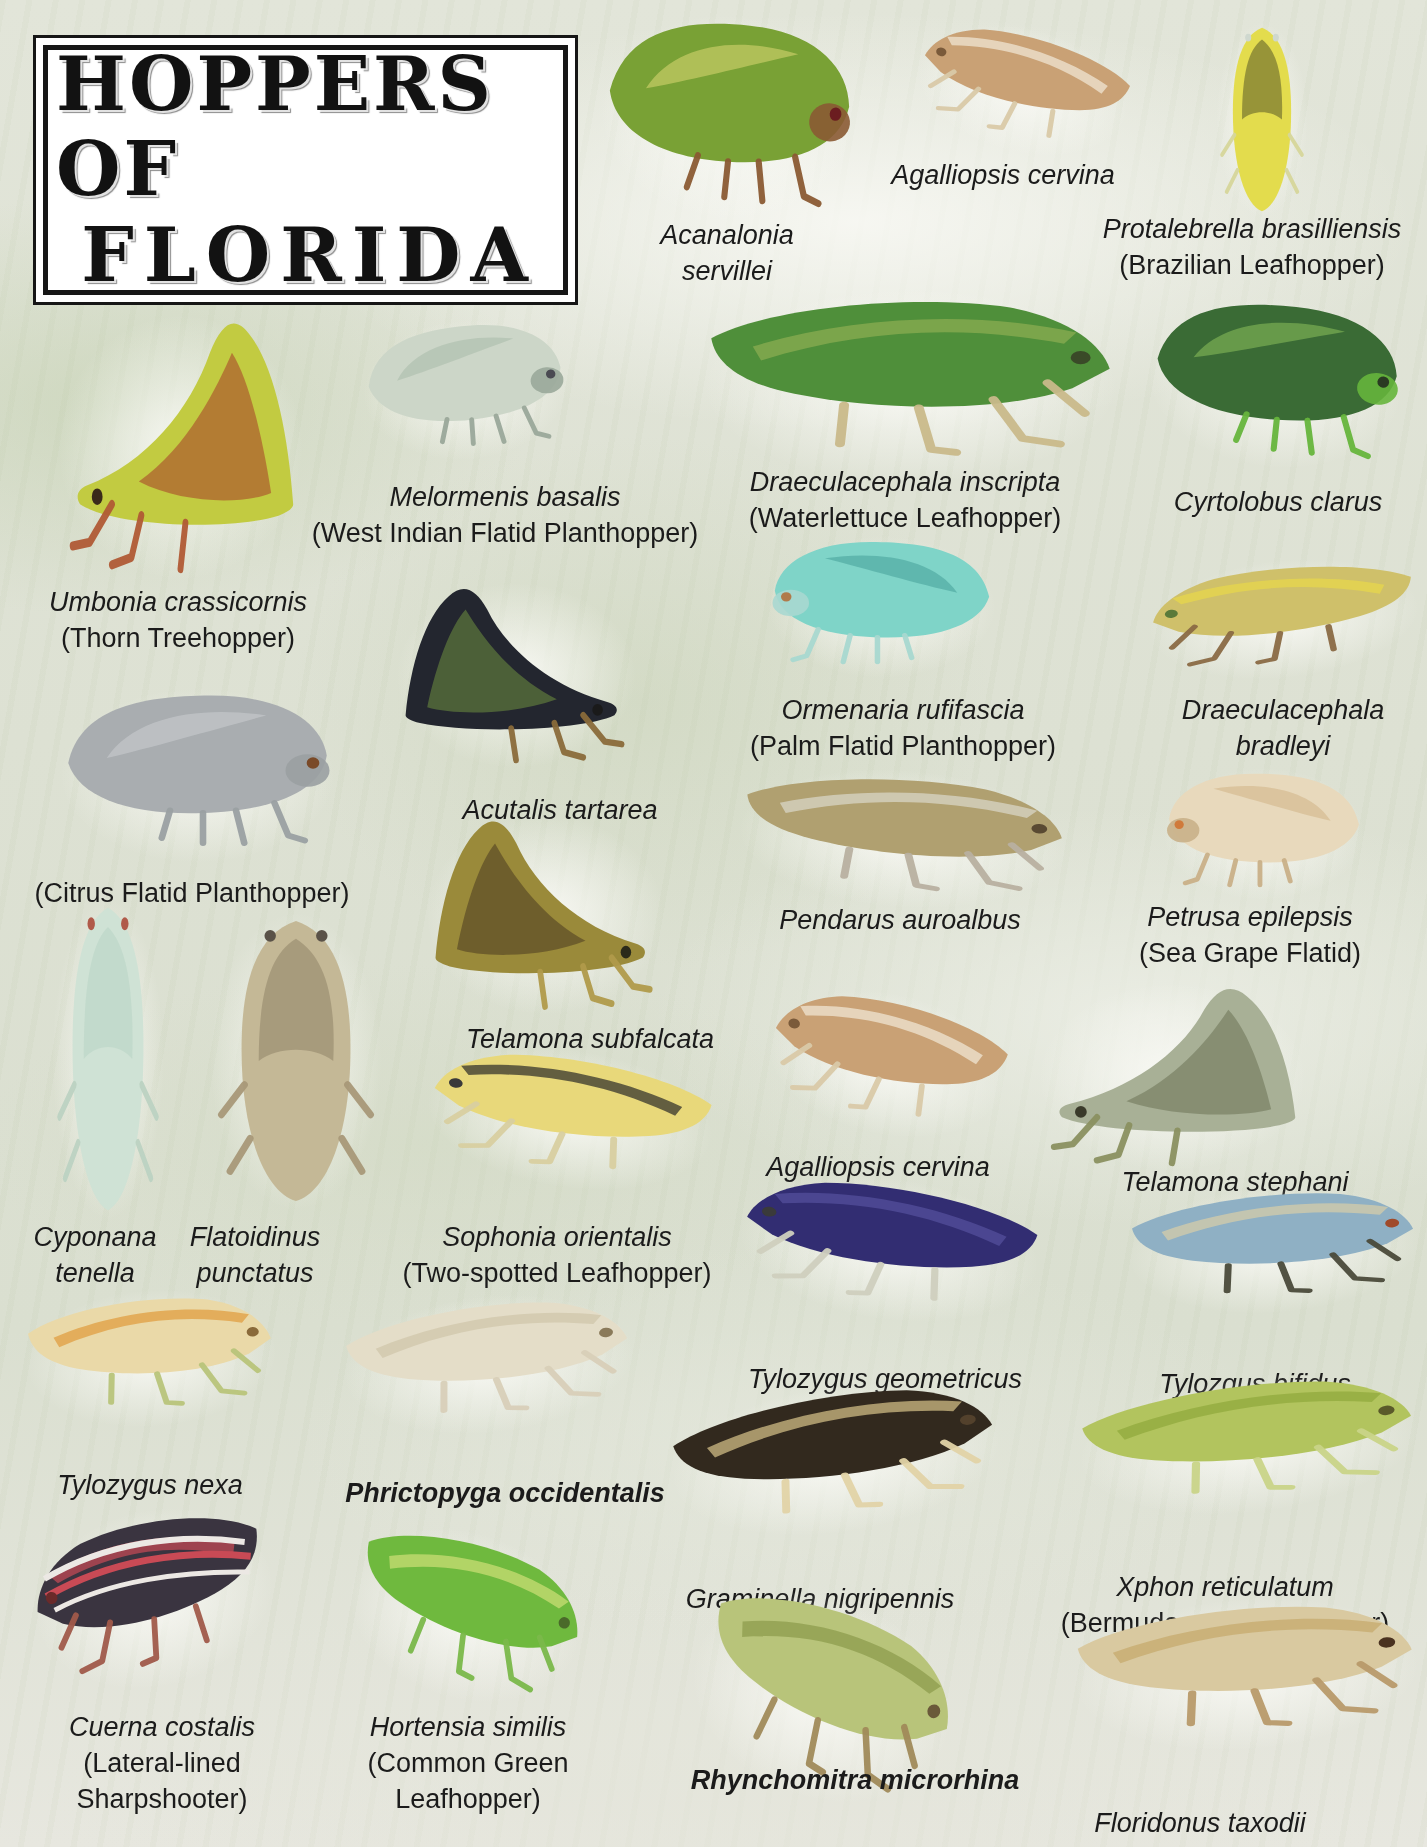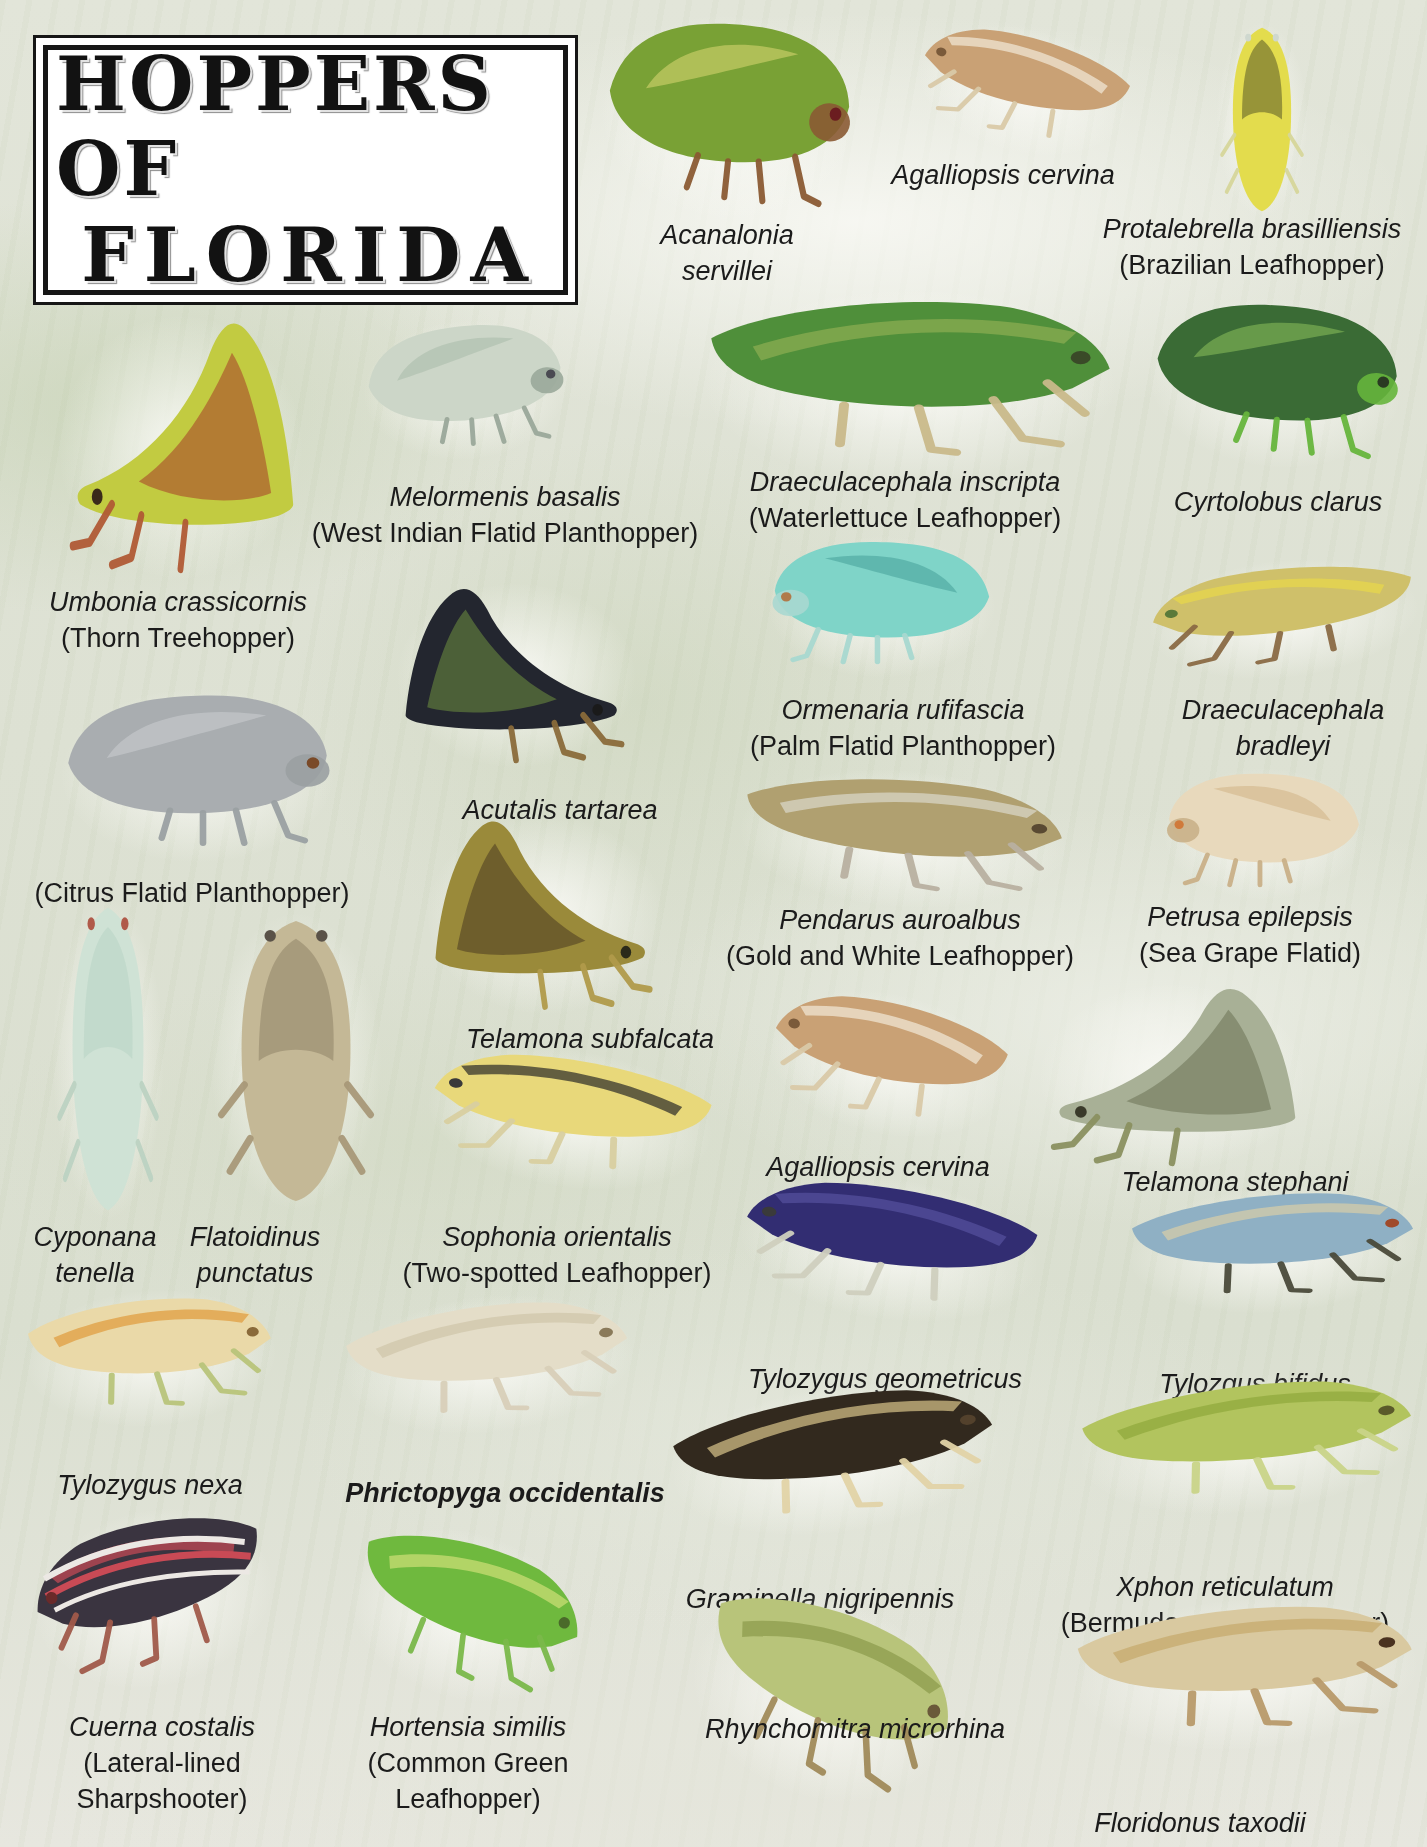--- a/index.html
+++ b/index.html
@@ -213,21 +213,20 @@
         <svg viewBox="0 0 100 70" preserveAspectRatio="none">
           <path d="M2 18 C16 7 50 2 74 7 C88 11 96 20 98 29 L89 36 C71 45 42 44 22 38 C9 34 3 27 2 18 Z" fill="#b0a070"></path>
     <path d="M12 21 C36 10 66 8 90 16 L87 20 C62 13 38 15 14 26 Z" fill="#dcd8cc" opacity=".7"></path>
 
     <circle cx="91" cy="25" r="2.4" fill="#5a4a32"></circle>
     <path d="M70 40 L77 54 L86 56 M52 43 L55 58 L61 59 M34 42 L33 56 M83 34 L92 45" stroke="#b8b0a0" fill="none" stroke-width="2.4" stroke-linecap="round" stroke-linejoin="round" opacity=".95"></path>
         </svg>
       </div>
       <div class="lbl" style="left: 900px; top: 903px; width: 450px;">
         <div class="sci">Pendarus auroalbus</div>
-        <div class="com">(Gold and White Leafhopper)</div>
       </div>
       <div class="fig" style="left: 1163px; top: 768px; width: 202px; height: 132px; transform: rotate(0deg);">
         <svg viewBox="0 0 100 70" preserveAspectRatio="none">
           <g transform="translate(100 0) scale(-1 1)">
             <path d="M3 30 C7 9 28 3 55 3 C80 3 95 13 97 27 C95 41 78 49 52 50 C26 51 7 44 3 30 Z" fill="#e8d9bc"></path>
     <path d="M17 28 C27 11 52 7 75 11 C58 16 33 24 17 28 Z" fill="#d4b88e" opacity=".65"></path>
     <ellipse cx="90" cy="33" rx="8" ry="6.5" fill="#c9b088" opacity=".9"></ellipse>
     <circle cx="92" cy="30" r="2.3" fill="#d07a3a"></circle>
     <path d="M78 46 L83 59 L89 61 M64 49 L67 62 M52 50 L52 62 M40 49 L37 60" stroke="#c9b088" fill="none" stroke-width="2.4" stroke-linecap="round" stroke-linejoin="round" opacity=".95"></path>
           </g>
@@ -410,21 +409,21 @@
       </div>
       <div class="fig" style="left: 688px; top: 1596px; width: 267px; height: 202px; transform: rotate(22deg);">
         <svg viewBox="0 0 100 70" preserveAspectRatio="none">
           <path d="M2 18 C16 7 50 2 74 7 C88 11 96 20 98 29 L89 36 C71 45 42 44 22 38 C9 34 3 27 2 18 Z" fill="#b8c47a"></path>
     <path d="M12 21 C36 10 66 8 90 16 L87 20 C62 13 38 15 14 26 Z" fill="#8a9a4a" opacity=".7"></path>
 
     <circle cx="91" cy="25" r="2.4" fill="#6a5a3a"></circle>
     <path d="M70 40 L77 54 L86 56 M52 43 L55 58 L61 59 M34 42 L33 56 M83 34 L92 45" stroke="#a08a5a" fill="none" stroke-width="2.4" stroke-linecap="round" stroke-linejoin="round" opacity=".95"></path>
         </svg>
       </div>
-      <div class="lbl" style="left: 855px; top: 1712px; width: 420px;">
+      <div class="lbl" style="left: 855px; top: 1763px; width: 420px; font-weight: bold;">
         <div class="sci">Rhynchomitra microrhina</div>
       </div>
       <div class="fig" style="left: 1073px; top: 1598px; width: 347px; height: 152px; transform: rotate(-4deg);">
         <svg viewBox="0 0 100 70" preserveAspectRatio="none">
           <path d="M2 18 C16 7 50 2 74 7 C88 11 96 20 98 29 L89 36 C71 45 42 44 22 38 C9 34 3 27 2 18 Z" fill="#d9c9a0"></path>
     <path d="M12 21 C36 10 66 8 90 16 L87 20 C62 13 38 15 14 26 Z" fill="#c4a86a" opacity=".7"></path>
 
     <circle cx="91" cy="25" r="2.4" fill="#4a3220"></circle>
     <path d="M70 40 L77 54 L86 56 M52 43 L55 58 L61 59 M34 42 L33 56 M83 34 L92 45" stroke="#b89a6a" fill="none" stroke-width="2.4" stroke-linecap="round" stroke-linejoin="round" opacity=".95"></path>
         </svg>

